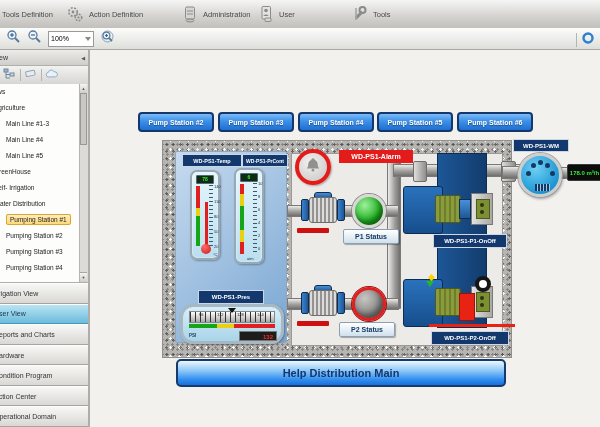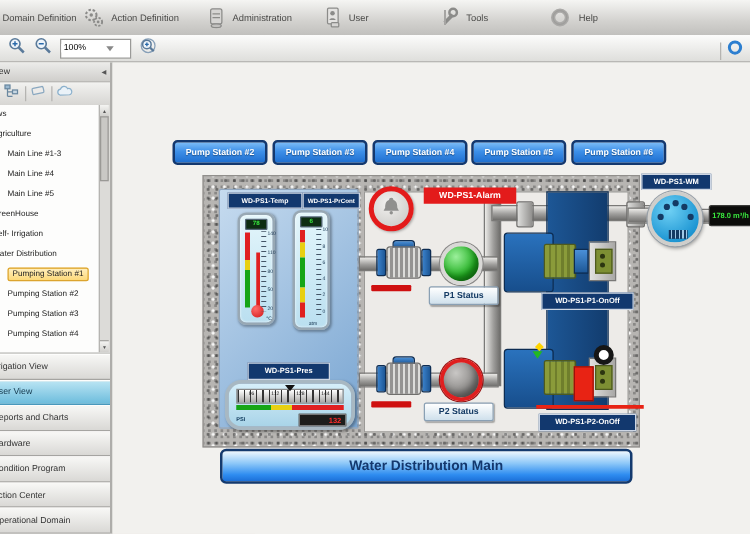--- a/index.html
+++ b/index.html
@@ -6,21 +6,21 @@
   body{width:600px;height:427px;font-family:"Liberation Sans",sans-serif;background:#e8e6e3;overflow:hidden}
   .w{position:relative;width:600px;height:427px;background:#f2f1ee}
 
   
   .menubar{position:absolute;left:0;top:0;right:0;height:28px;background:linear-gradient(#f5f5f3,#d3d2cf 60%,#c1c0bd);border-bottom:1px solid #989795}
   .mi{position:absolute;top:0;height:28px;display:flex;align-items:center;gap:5px;font-size:7.5px;color:#4a4a48;cursor:default}
   .mi svg{display:block}
 
   
   .toolbar{position:absolute;left:0;top:28px;right:0;height:22px;background:linear-gradient(#fcfcfb,#dededb);border-bottom:1px solid #a8a7a4;display:flex;align-items:center;padding-left:6px;gap:6px;box-sizing:border-box}
-  .zbox{width:42px;height:14px;background:#fff;border:1px solid #9a9a98;display:flex;align-items:center;justify-content:space-between;padding-right:13px}
+  .zbox{width:42px;height:14px;background:#fff;border:1px solid #9a9a98;display:flex;align-items:center;justify-content:space-between;padding-right:2px}
   .zbox input{border:0;width:30px;font-size:7px;padding:0 2px;font-family:inherit;outline:none}
   .zarr{width:0;height:0;border-left:3px solid transparent;border-right:3px solid transparent;border-top:4px solid #888}
   .tsep{width:1px;height:14px;background:#b5b4b1}
   .tb-right{position:absolute;right:5px;top:3px;display:flex;gap:4px;align-items:center}
 
   
   .sidebar{position:absolute;left:0;top:50px;width:88px;bottom:0;background:#e4e3e0;border-right:2px solid #aeadaa;box-sizing:content-box}
   .sb-head{height:15px;background:linear-gradient(#ececea,#cfcecb);border-bottom:1px solid #b0afac;display:flex;align-items:center;justify-content:space-between;font-size:7px;color:#333;padding:0 3px;overflow:hidden}
   .sb-head .t{margin-left:-10px;white-space:nowrap}
   .sb-head .pin{font-size:5px;color:#555}
@@ -112,34 +112,34 @@
   .stub{position:absolute;background:linear-gradient(#ecebe8,#a09f9d 55%,#6f6e6c);border:1px solid #7a7977;box-sizing:border-box;z-index:4}
   .ro-box{position:absolute;background:#0c0c0a;border:1px solid #3a3a38;color:var(--readout-green,#35e83a);font-size:6px;font-weight:bold;display:flex;align-items:center;justify-content:center;border-radius:2px;z-index:6}
 </style>
 </head>
 <body>
 
 <div class="w">
 
   <div class="menubar">
     <div class="mi" style="left:2px">
-      <span>Domain Definition</span>
+      <span>Tools Definition</span>
     </div>
     <div class="mi" style="left:66px">
       <span>
           <svg width="18" height="18" viewBox="0 0 18 18">
             <circle cx="7" cy="7" r="4.2" fill="none" stroke="#8b8b89" stroke-width="1.6" stroke-dasharray="2 1.4"></circle>
             <circle cx="7" cy="7" r="1.4" fill="#8b8b89"></circle>
             <circle cx="12.5" cy="12.5" r="3.2" fill="none" stroke="#8b8b89" stroke-width="1.5" stroke-dasharray="1.8 1.2"></circle>
             <circle cx="12.5" cy="12.5" r="1.1" fill="#8b8b89"></circle>
           </svg>
         </span>
       <span>Action Definition</span>
     </div>
-    <div class="mi" style="left:165px">
+    <div class="mi" style="left:182px">
       <span>
           <svg width="16" height="18" viewBox="0 0 16 18">
             <rect x="3.5" y="2" width="9" height="12" rx="1.5" fill="#d6d5d3" stroke="#8b8b89"></rect>
             <line x1="5" y1="6" x2="11" y2="6" stroke="#8b8b89"></line>
             <line x1="5" y1="9" x2="11" y2="9" stroke="#8b8b89"></line>
             <ellipse cx="8" cy="15.5" rx="4" ry="1.5" fill="#c2c1bf" stroke="#8b8b89"></ellipse>
           </svg>
         </span>
       <span>Administration</span>
     </div>
@@ -156,29 +156,20 @@
     </div>
     <div class="mi" style="left:352px">
       <span>
           <svg width="16" height="18" viewBox="0 0 16 18">
             <circle cx="10.5" cy="5" r="3" fill="none" stroke="#8b8b89" stroke-width="2"></circle>
             <rect x="2.5" y="8.5" width="9" height="3" transform="rotate(-45 7 10)" fill="#8b8b89"></rect>
             <line x1="4" y1="3" x2="4" y2="15" stroke="#a5a4a2" stroke-width="1.6"></line>
           </svg>
         </span>
       <span>Tools</span>
-    </div>
-    <div class="mi" style="left:438px">
-      <span>
-          <svg width="20" height="18" viewBox="0 0 20 18">
-            <circle cx="10" cy="9" r="5.5" fill="none" stroke="#aaa9a7" stroke-width="3.4"></circle>
-            <circle cx="10" cy="9" r="5.5" fill="none" stroke="#8b8b89" stroke-width="1" opacity=".4"></circle>
-          </svg>
-        </span>
-      <span>Help</span>
     </div>
   </div>
 
   <div class="toolbar">
     <span><svg width="15" height="15" viewBox="0 0 15 15">
           <circle cx="6" cy="6" r="4" fill="#eef4fa" stroke="#5a7a9a" stroke-width="1.3"></circle>
           <line x1="9" y1="9" x2="13" y2="13" stroke="#5a7a9a" stroke-width="2"></line>
           <line x1="4" y1="6" x2="8" y2="6" stroke="#2a6aaa" stroke-width="1.2"></line>
           <line x1="6" y1="4" x2="6" y2="8" stroke="#2a6aaa" stroke-width="1.2"></line>
         </svg></span>
@@ -405,15 +396,15 @@
     <div class="wm" style="left:428px;top:103px">
       <span class="wmdot" style="left:5px;top:15px"></span>
       <span class="wmdot" style="left:10px;top:7px"></span>
       <span class="wmdot" style="left:17px;top:4px"></span>
       <span class="wmdot" style="left:24px;top:7px"></span>
       <span class="wmdot" style="left:29px;top:15px"></span>
       <span class="wmdisp"></span>
     </div>
     <div class="ro-box" style="left:477px;top:114px;width:33px;height:15px">178.0 m³/h</div>
 
-    <div class="bbtn">Water Distribution Main</div>
+    <div class="bbtn">Help Distribution Main</div>
   </div>
 </div>
 
 </body></html>

